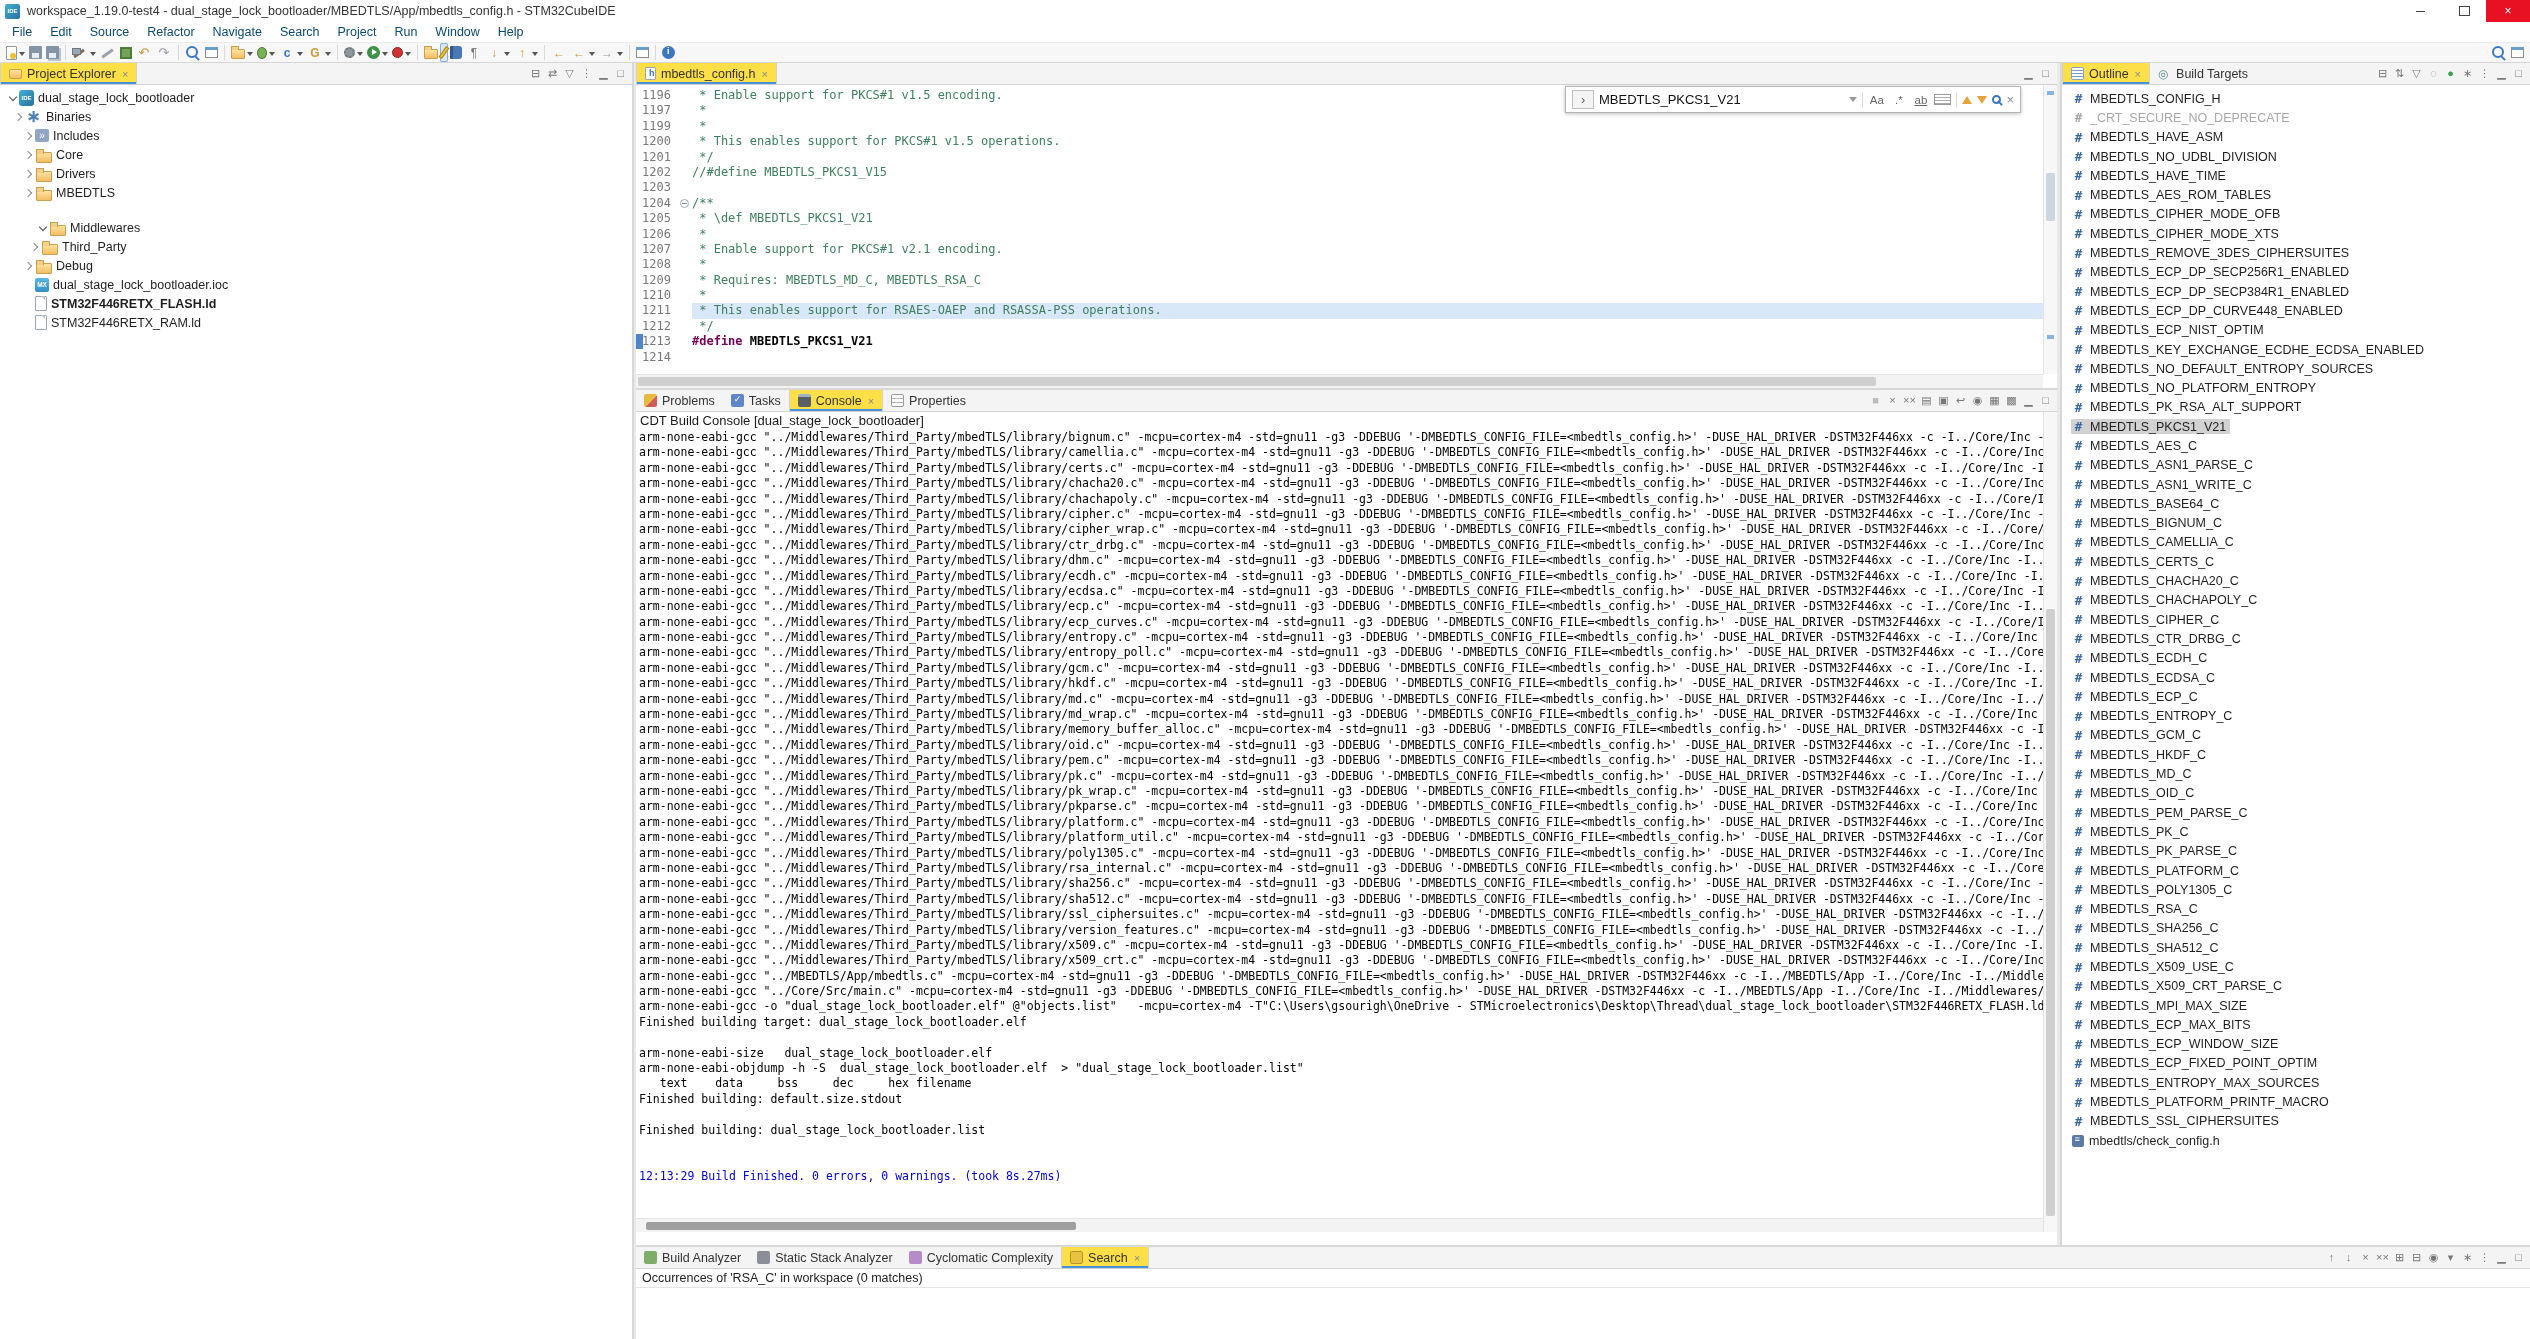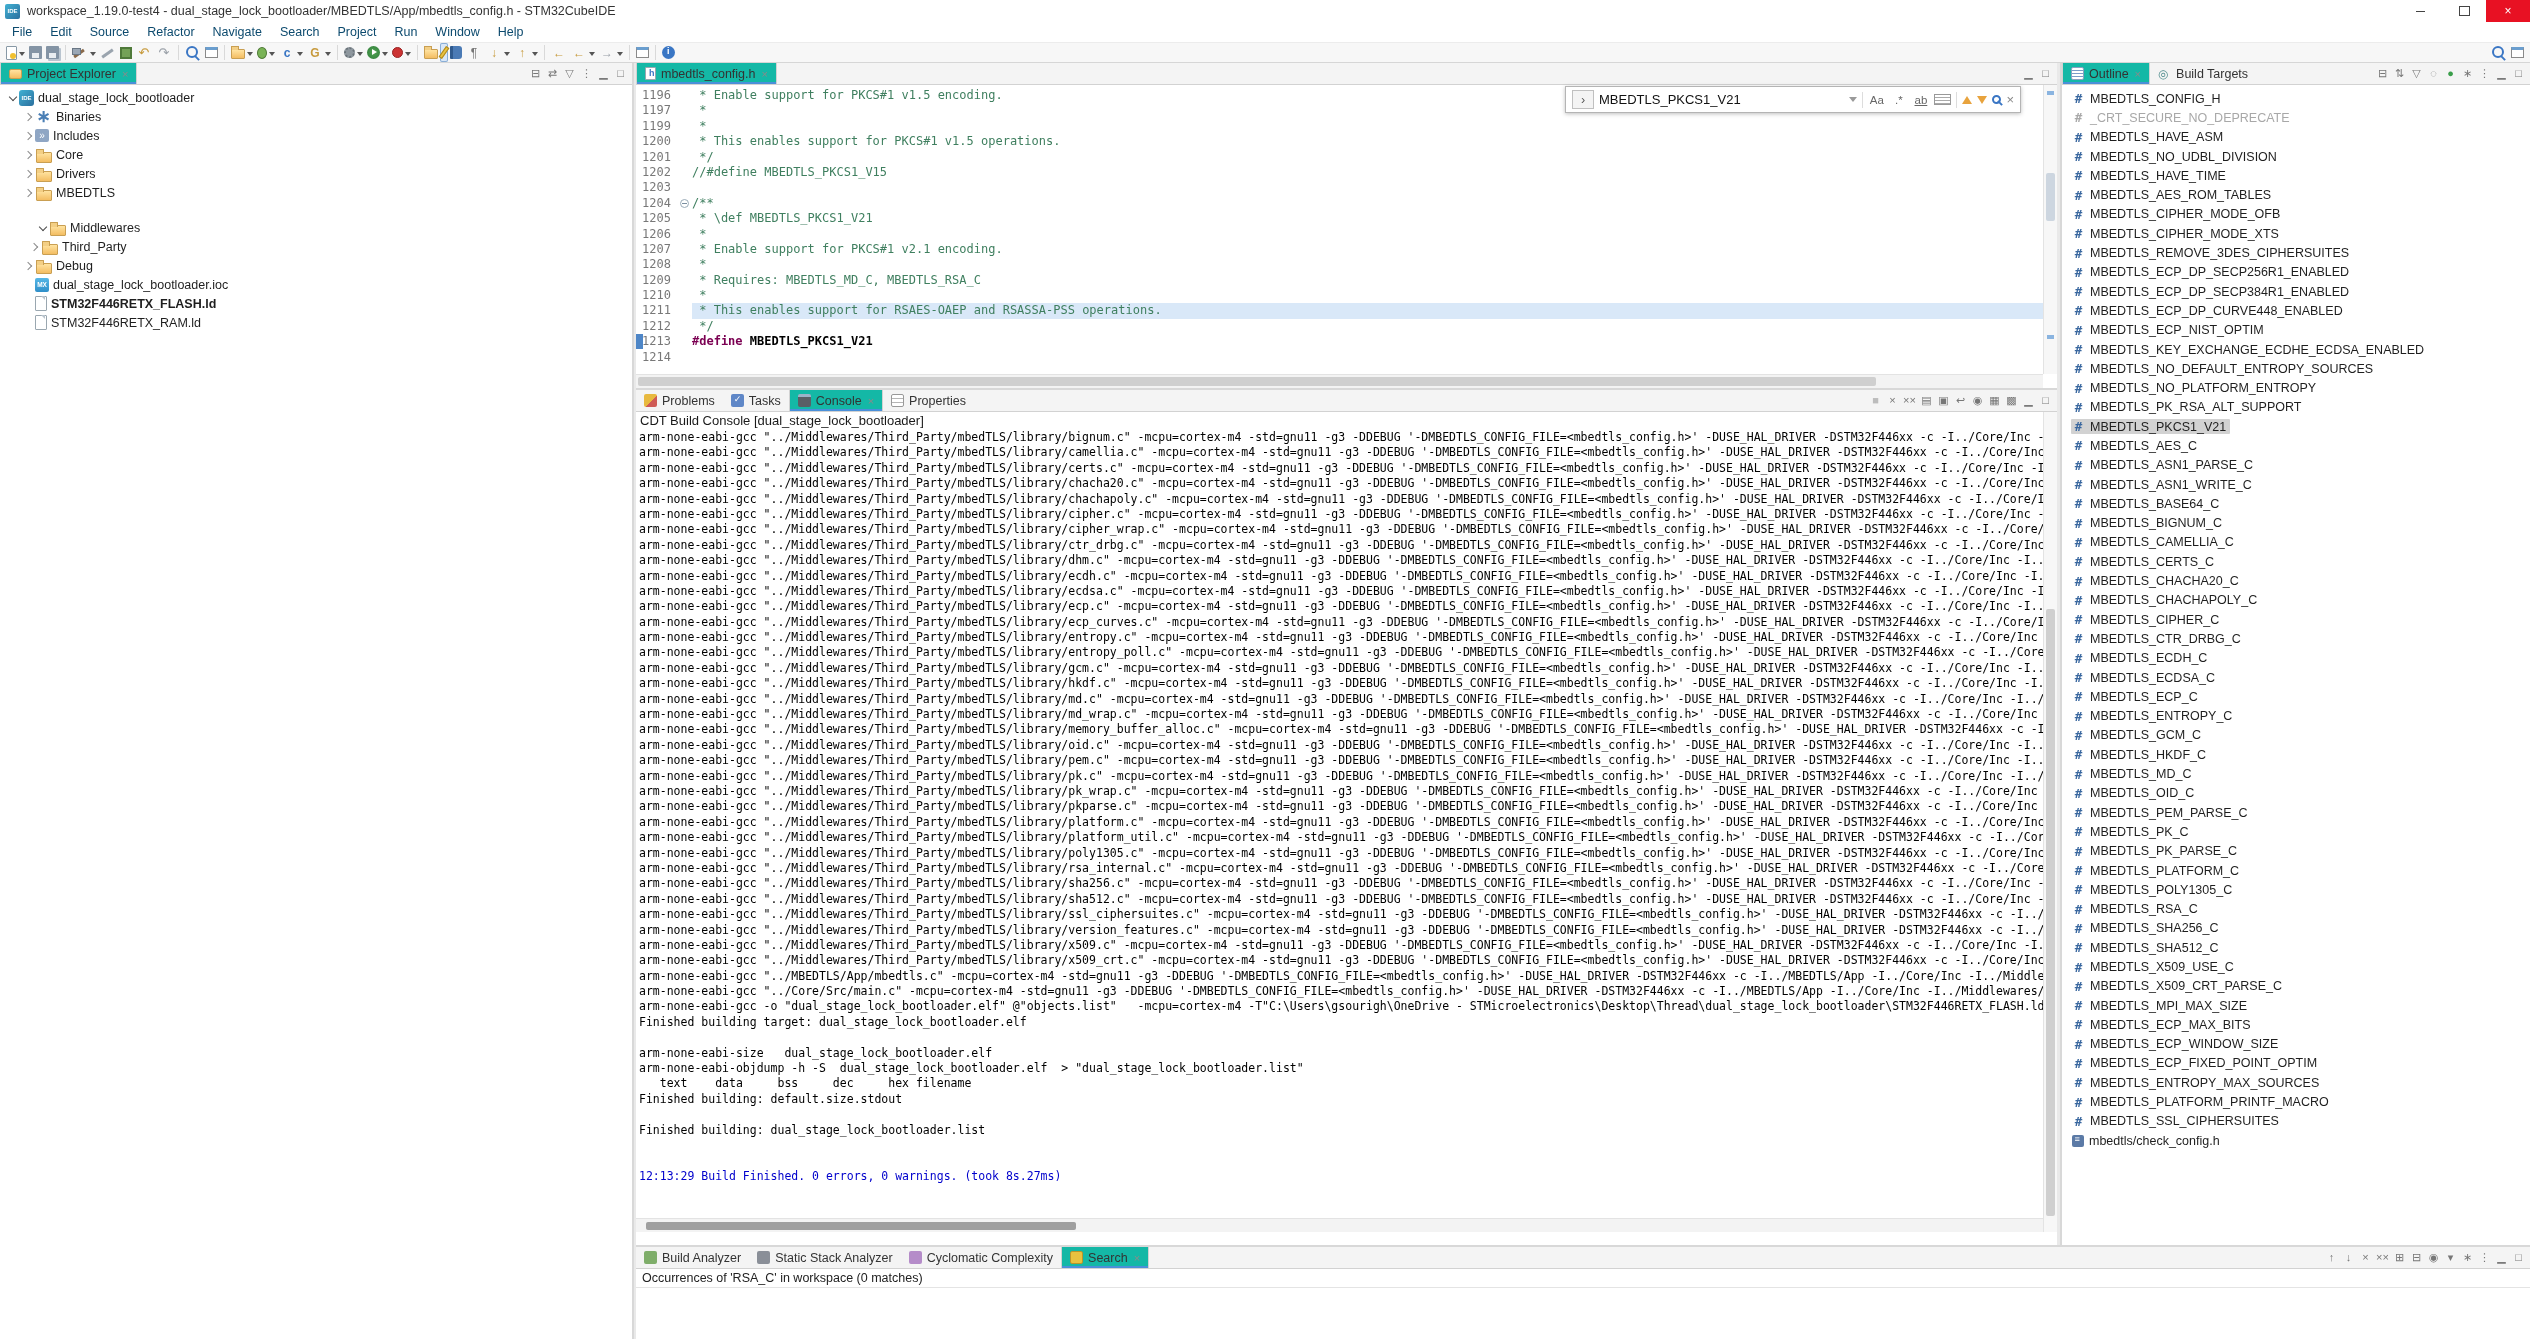--- a/index.html
+++ b/index.html
@@ -60,21 +60,21 @@
   
   .main{position:absolute;top:63px;left:0;right:0;bottom:0;background:#e9e9e9}
   .explorer{position:absolute;left:0;top:0;width:634px;bottom:0;background:#fff;border-right:2px solid #d8d8d8}
   .center{position:absolute;left:636px;top:0;width:1421px;height:1182px;background:#fff}
   .outline{position:absolute;left:2060px;top:0;width:470px;height:1182px;background:#fff;border-left:2px solid #d8d8d8}
   .bottom{position:absolute;left:636px;right:0;top:1182px;bottom:0;background:#fff;border-top:2px solid #d8d8d8}
 
   
   .vtabbar{height:22px;background:#f4f4f4;border-bottom:1px solid #d2d2d2;display:flex;align-items:stretch}
   .vtab{display:flex;align-items:center;padding:0 8px;color:#333;white-space:nowrap;position:relative}
-  .vtab.active{background:#14b8a6;border-right:1px solid #d2d2d2;border-left:1px solid #d2d2d2;
+  .vtab.active{background:#fde047;border-right:1px solid #d2d2d2;border-left:1px solid #d2d2d2;
     box-shadow:inset 0 -2px 0 #4a90d9}
   .tab-x{margin-left:6px;color:#8a8a8a;font-size:11px}
   .tab-x::before{content:"×"}
   .vt-icons{margin-left:auto;display:flex;align-items:center;padding-right:3px}
   .hicon{min-width:17px;height:16px;display:flex;align-items:center;justify-content:center;color:#777;font-size:11px;line-height:1}
   .tone-green{color:#3a9e4a}.tone-dim{color:#bcbcbc}
 
   
   .ti{width:13px;height:13px;margin-right:5px;flex:none;position:relative;border-radius:2px}
   .ti-pex{background:linear-gradient(#ffe3a0,#f3bd62);border:1px solid #c99f52;height:10px;margin-top:1px}
@@ -339,21 +339,21 @@
           <span class="hicon">▁</span>
           <span class="hicon">□</span>
         </div>
     </div>
     <div class="tree">
         <div class="trow" style="padding-left: 6px;">
           <span class="chev exp"></span>
           <span class="tic tic-project"></span>
           <span class="tlabel">dual_stage_lock_bootloader</span>
         </div>
-        <div class="trow" style="padding-left: 22px;">
+        <div class="trow" style="padding-left: 12px;">
           <span class="chev col"></span>
           <span class="tic tic-binaries"></span>
           <span class="tlabel">Binaries</span>
         </div>
         <div class="trow" style="padding-left: 22px;">
           <span class="chev col"></span>
           <span class="tic tic-includes"></span>
           <span class="tlabel">Includes</span>
         </div>
         <div class="trow" style="padding-left: 22px;">

